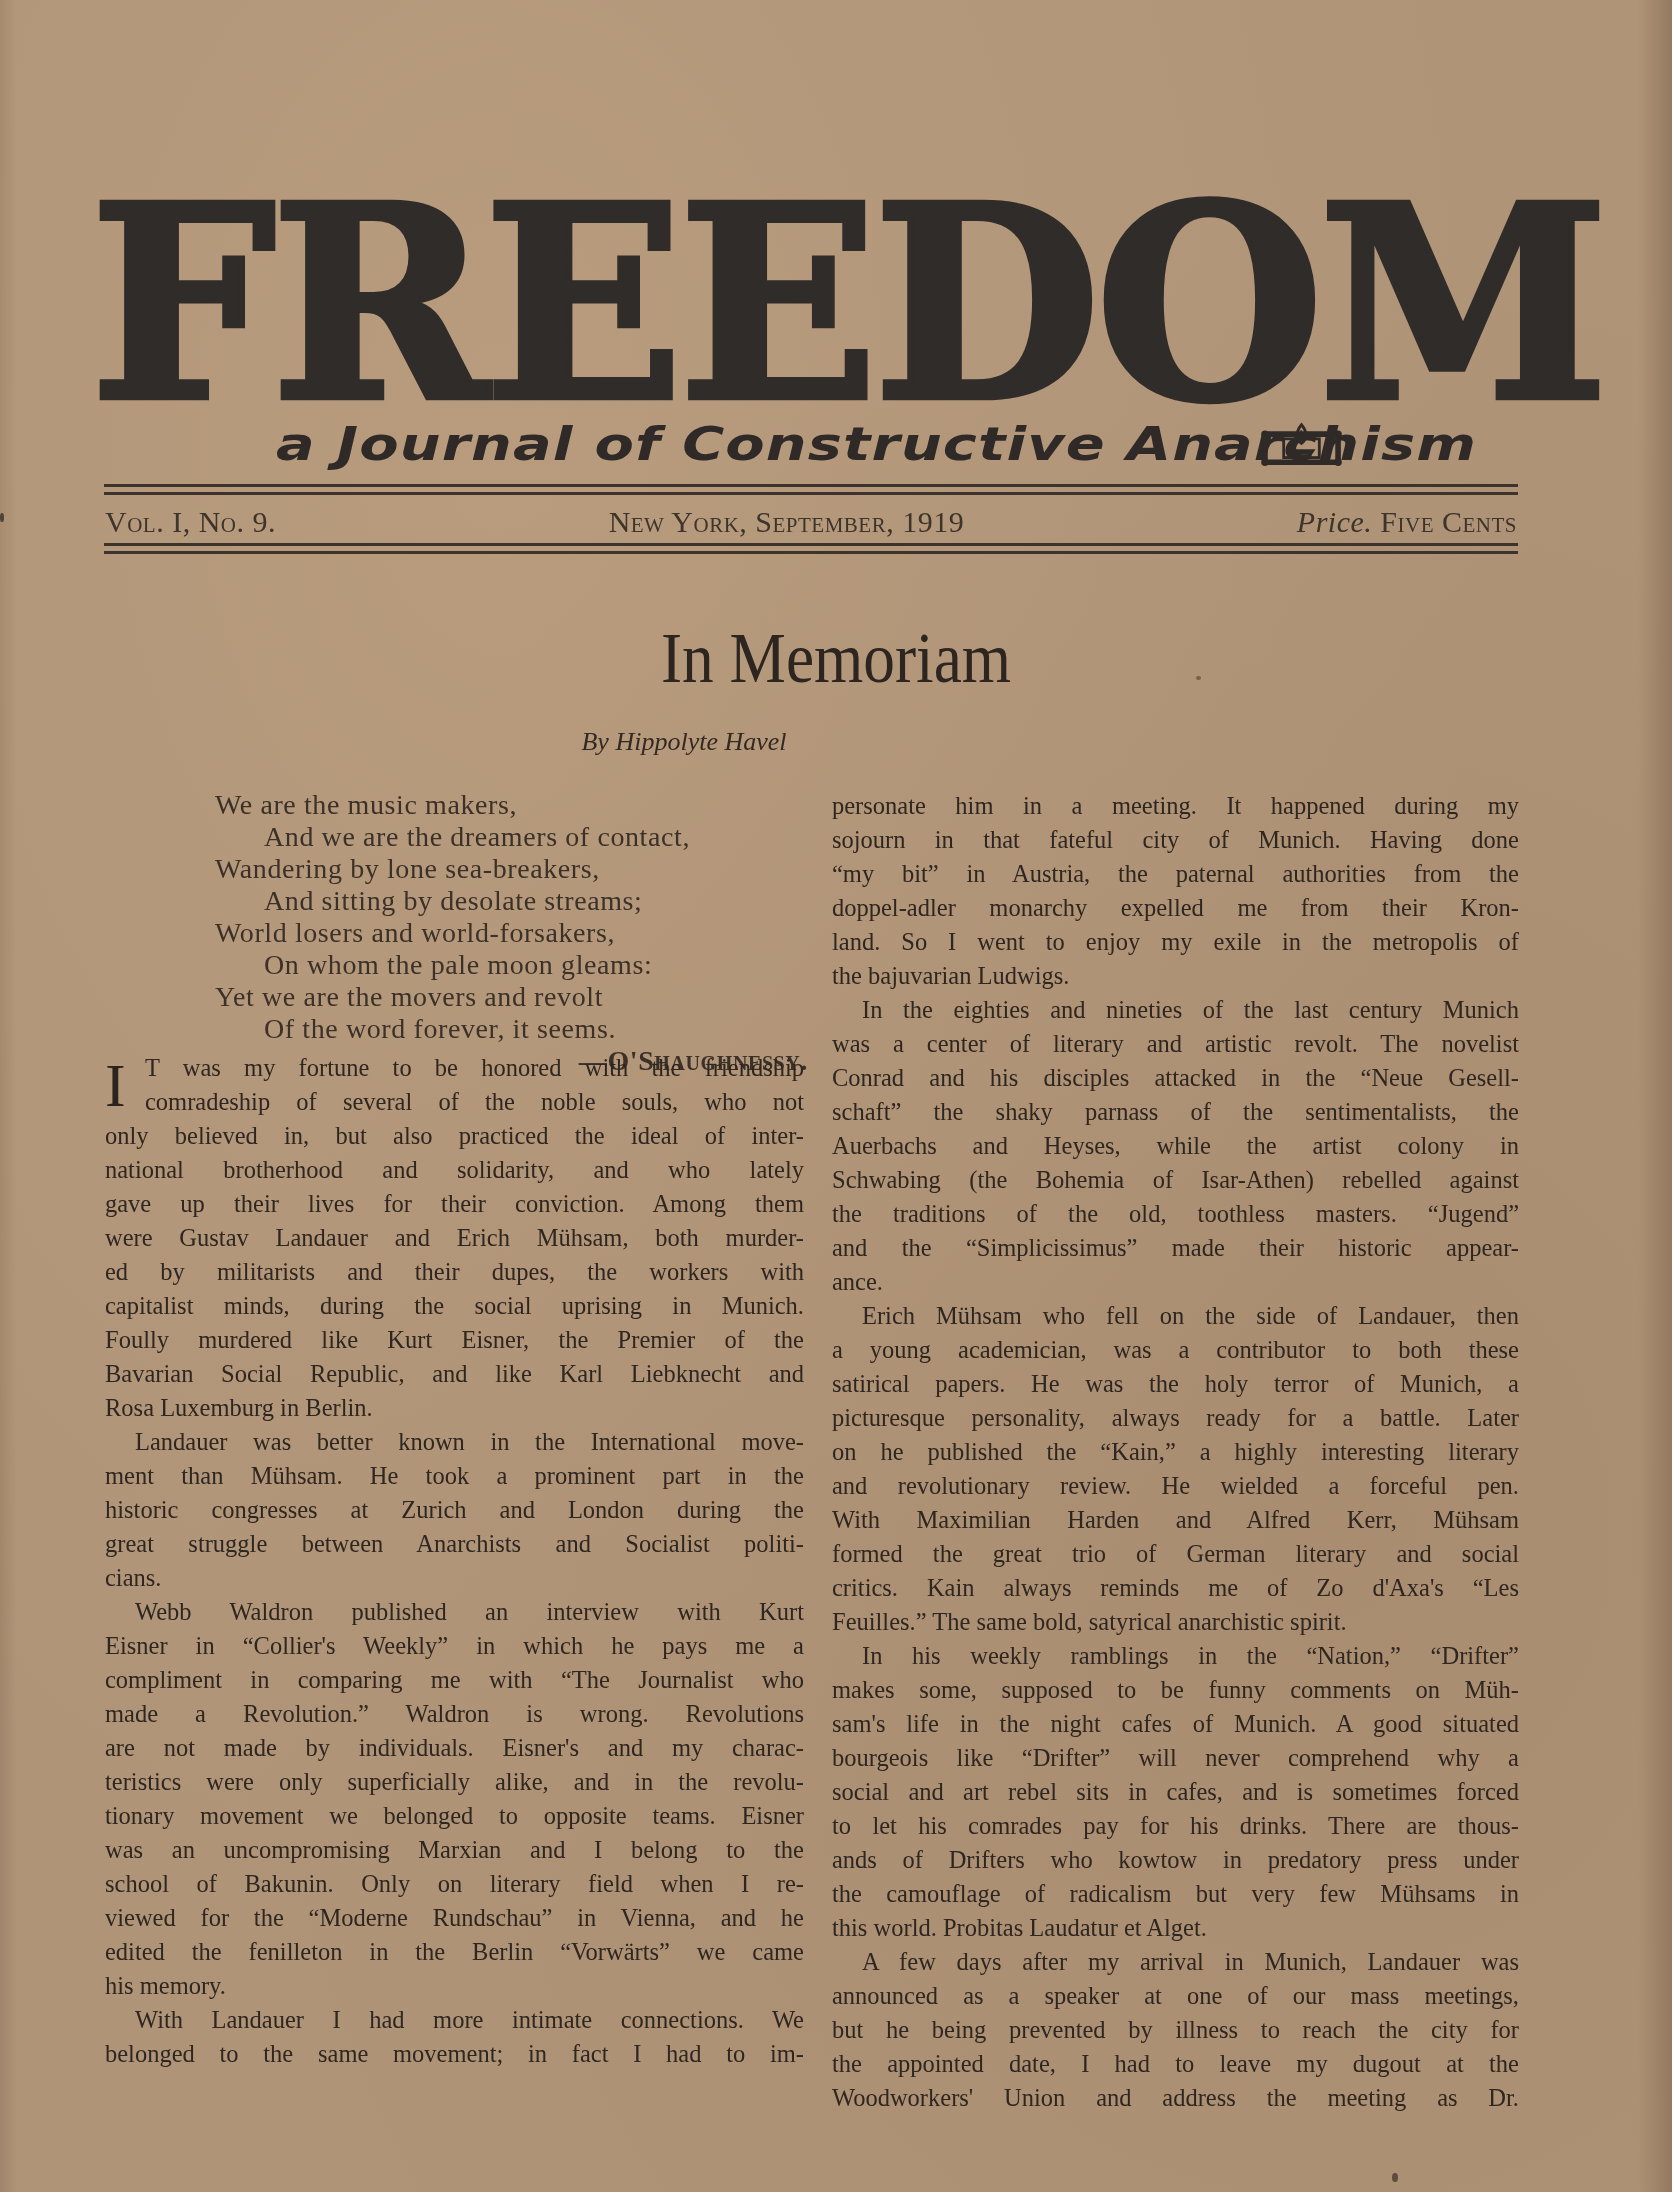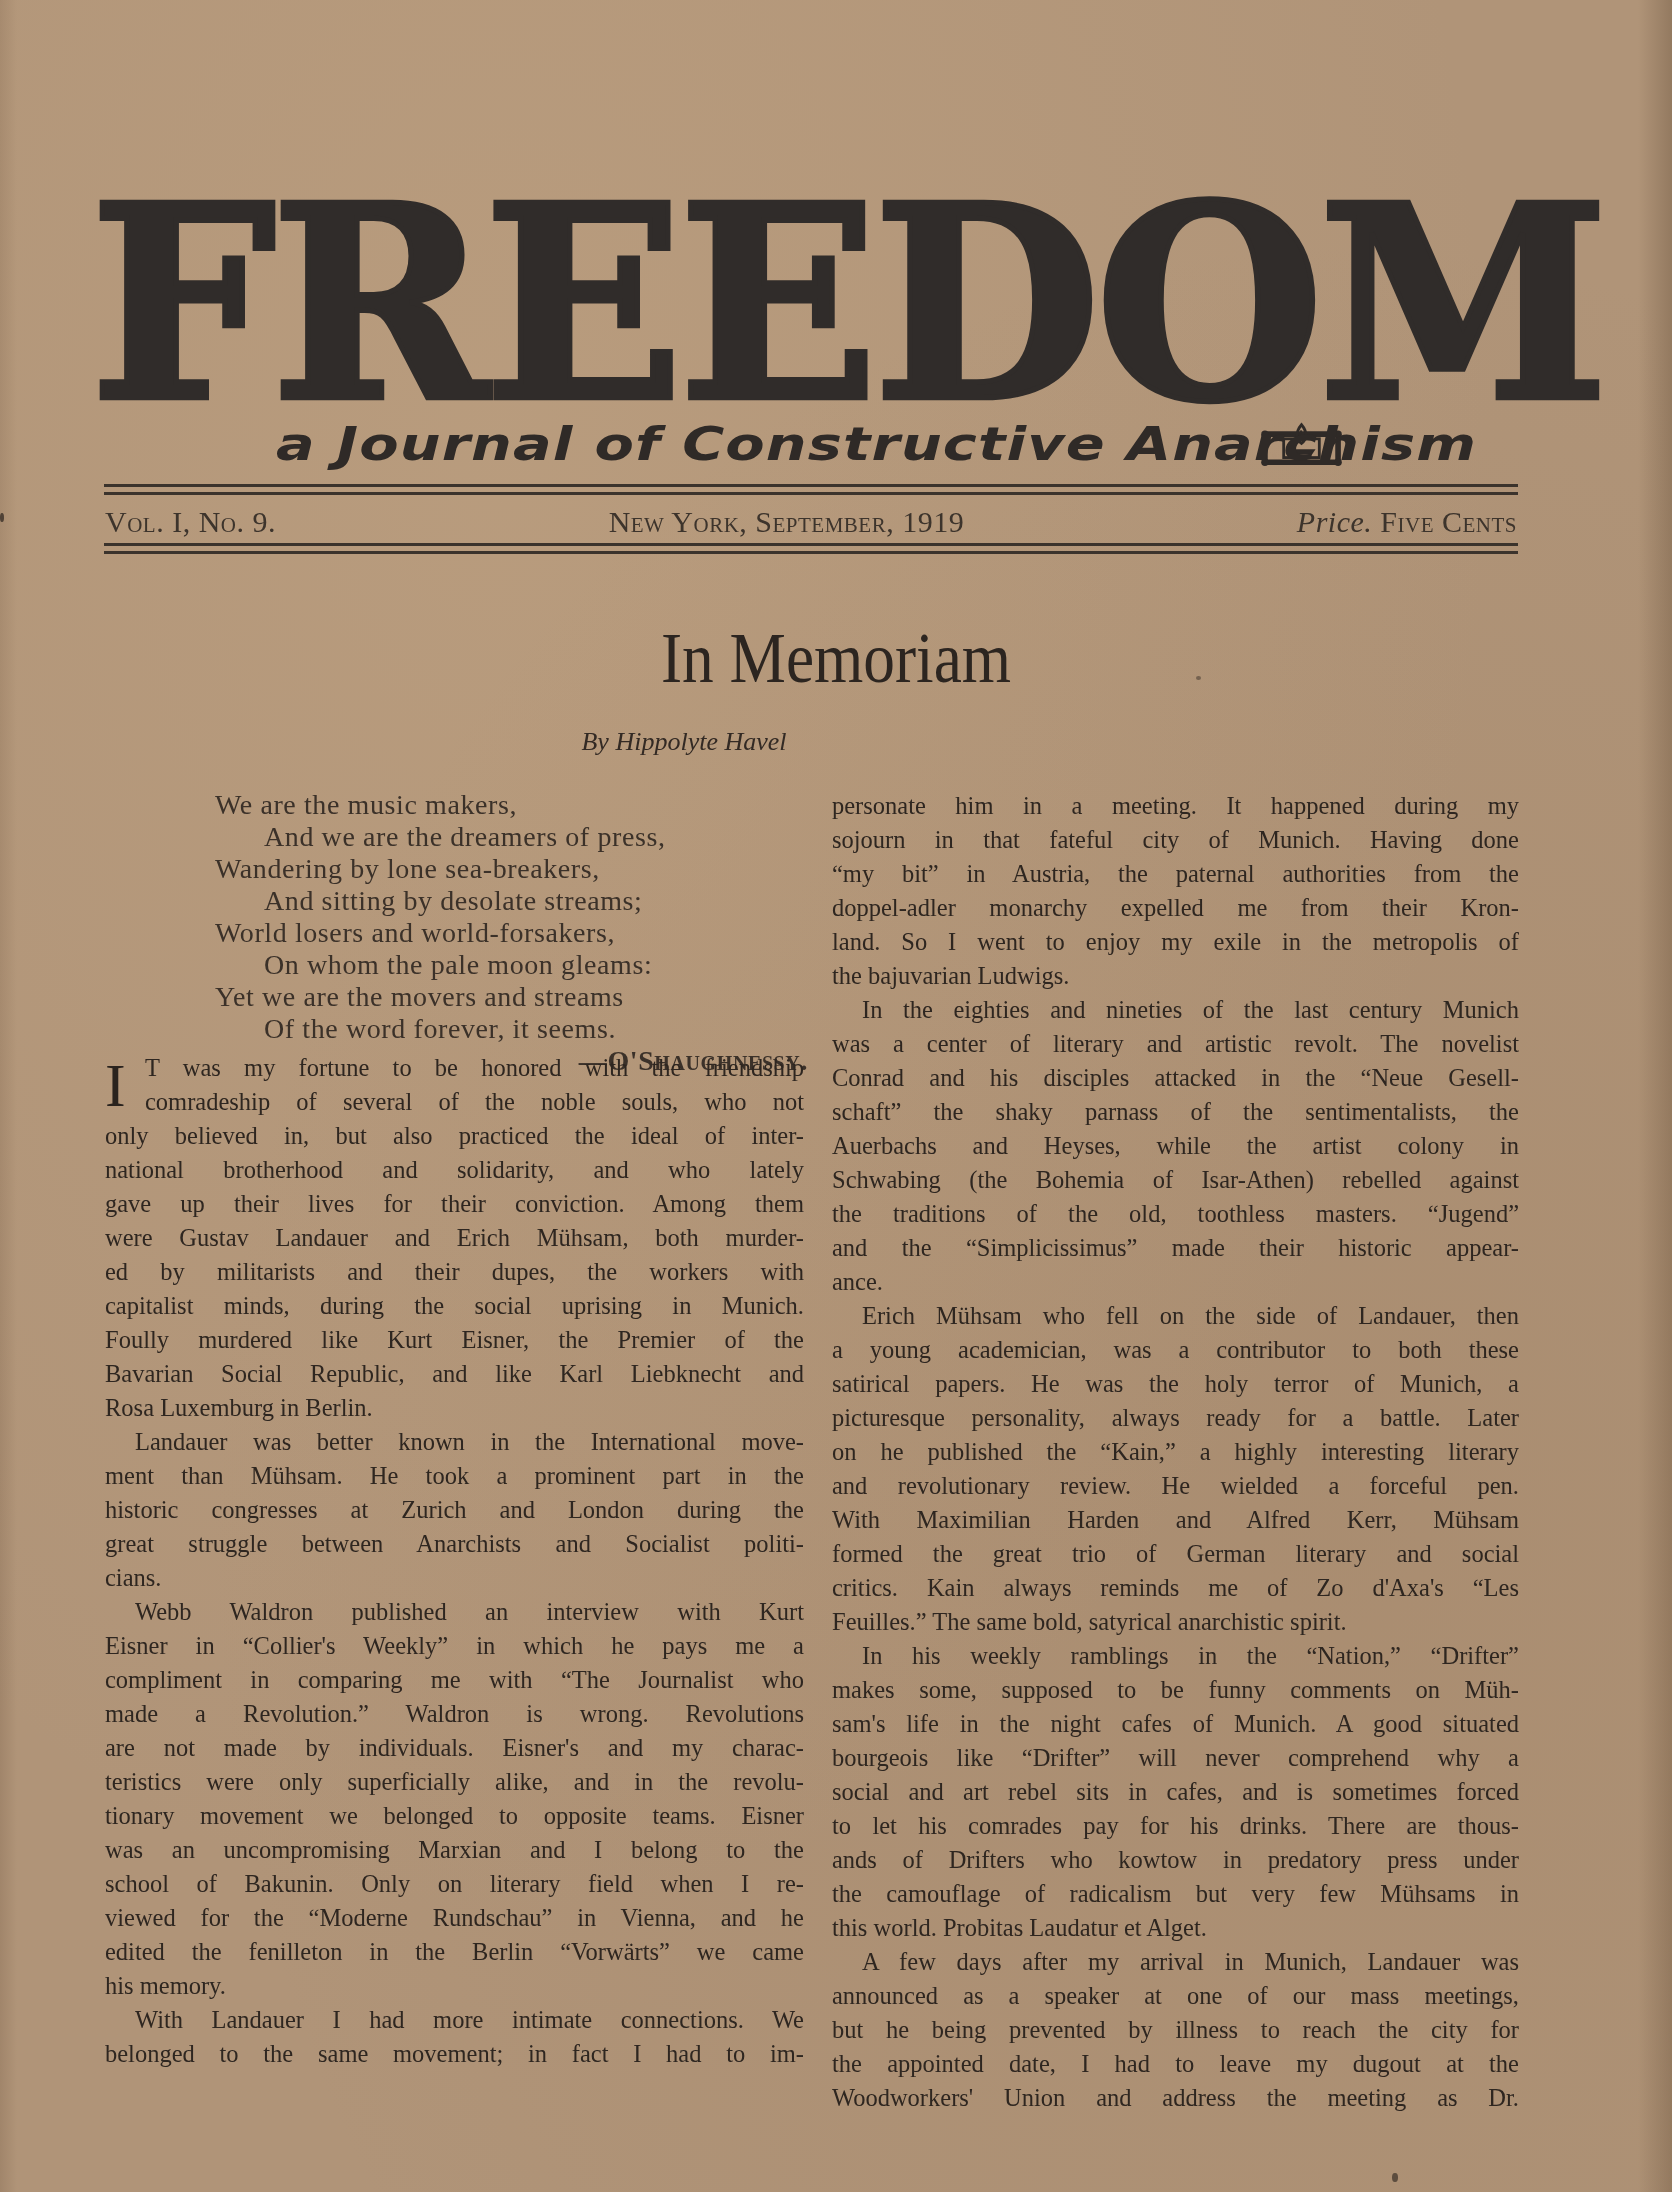--- a/index.html
+++ b/index.html
@@ -136,26 +136,26 @@
   </div>
 
   <div class="rule" style="top:543px;"></div>
   <div class="rule" style="top:551px;"></div>
 
   <h2 class="article-title">In Memoriam</h2>
   <div class="byline">By Hippolyte Havel</div>
 
   <div class="poem" id="poem">
       <span class="line">We are the music makers,</span>
-      <span class="line indent">And we are the dreamers of press,</span>
+      <span class="line indent">And we are the dreamers of contact,</span>
       <span class="line">Wandering by lone sea-breakers,</span>
       <span class="line indent">And sitting by desolate streams;</span>
       <span class="line">World losers and world-forsakers,</span>
       <span class="line indent">On whom the pale moon gleams:</span>
-      <span class="line">Yet we are the movers and streams</span>
+      <span class="line">Yet we are the movers and revolt</span>
       <span class="line indent">Of the word forever, it seems.</span>
       <span class="line attribution">—O'Shaughnessy.</span>
     </div>
 
   <div class="col col-left" id="col-left">
       <span class="dropcap">I</span>
       <span class="line after-drop">T was my fortune to be honored with the friendship</span>
       <span class="line after-drop">comradeship of several of the noble souls, who not</span>
       <span class="line">only believed in, but also practiced the ideal of inter-</span>
       <span class="line">national brotherhood and solidarity, and who lately</span>

